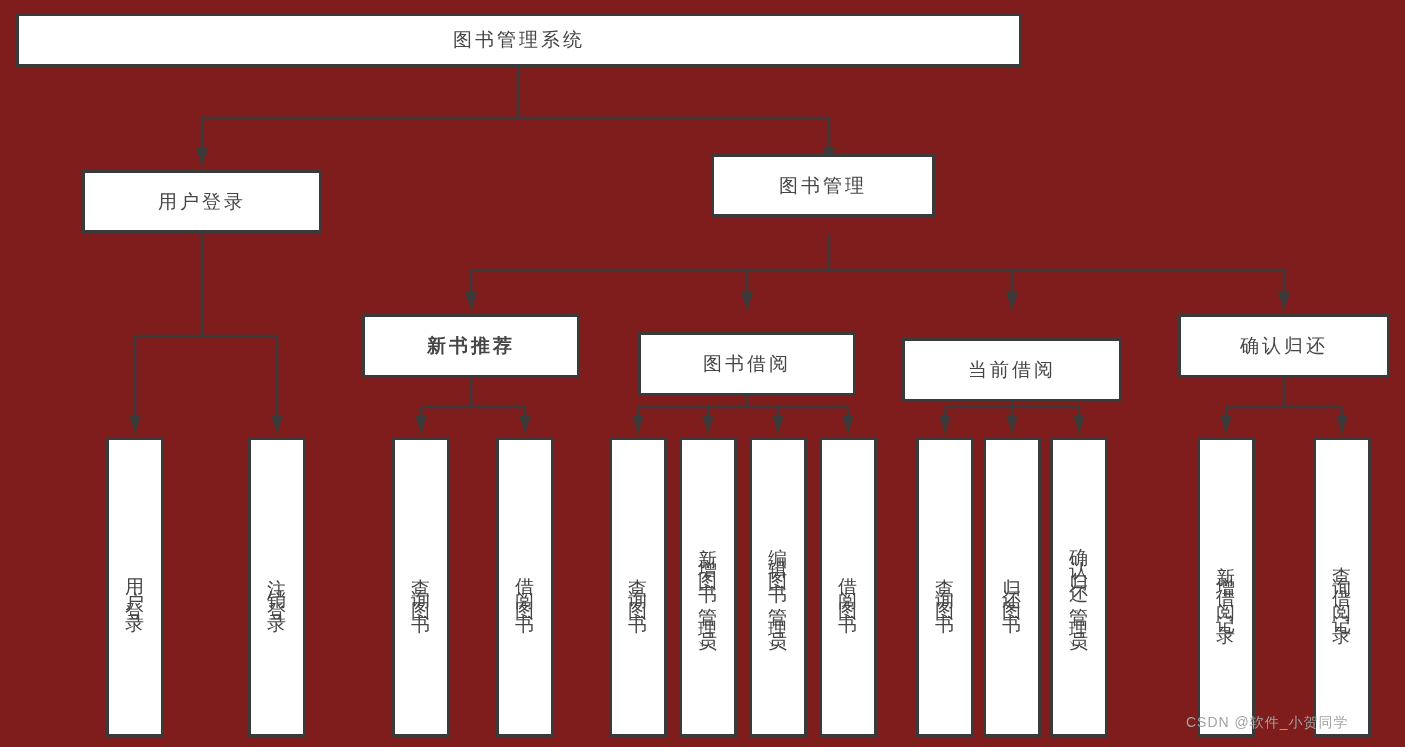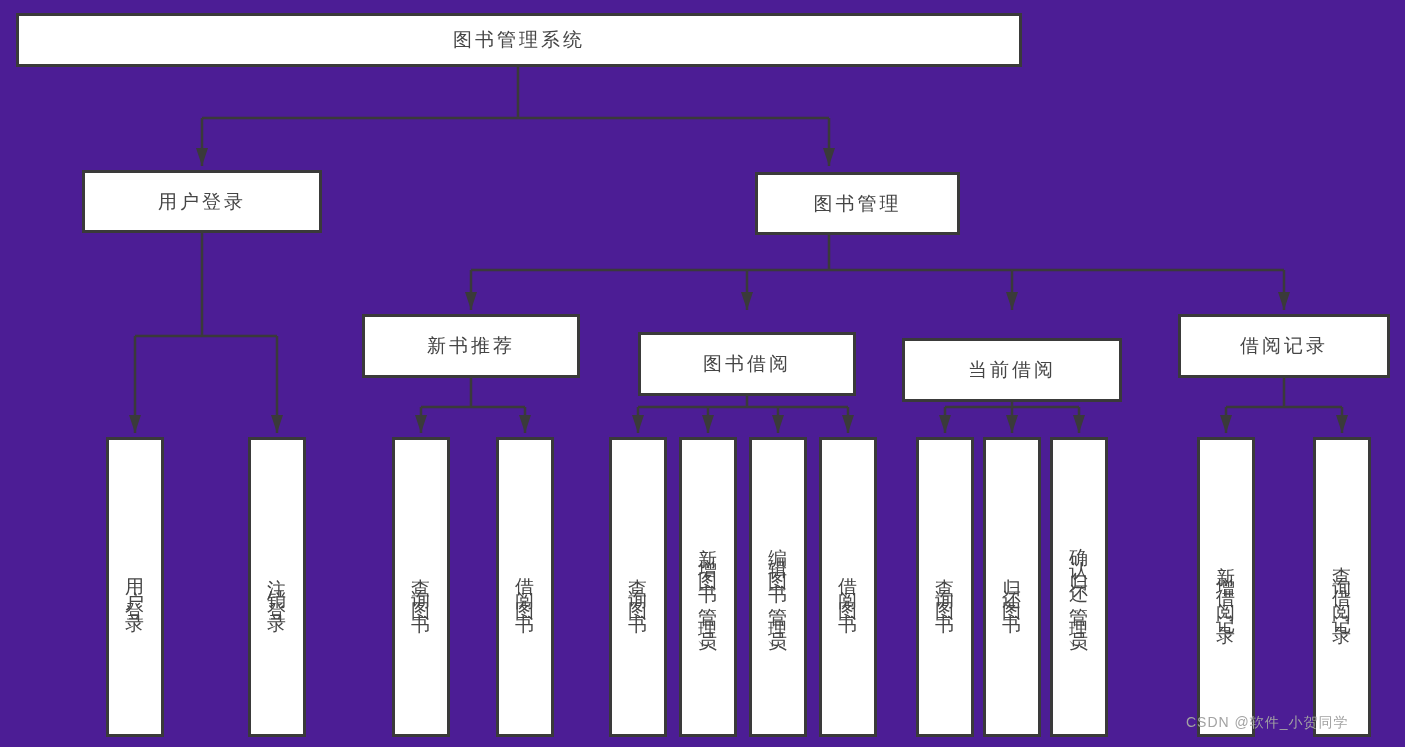--- a/index.html
+++ b/index.html
@@ -5,21 +5,21 @@
   html, body {
     margin: 0;
     padding: 0;
     background: #ffffff;
     font-family: "Liberation Sans", sans-serif;
   }
   #canvas {
     position: relative;
     width: 1405px;
     height: 747px;
-    background: #4c1d95;
+    background: #7f1d1d;
     overflow: hidden;
   }
   #wires {
     position: absolute;
     left: 0; top: 0;
     width: 1405px;
     height: 747px;
     z-index: 1;
   }
   .hnode {
@@ -108,26 +108,26 @@
       <path d="M1012 407 V433" marker-end="url(#ah)"></path>
       <path d="M1079 407 V433" marker-end="url(#ah)"></path>
       <path d="M1226 407 V433" marker-end="url(#ah)"></path>
       <path d="M1342 407 V433" marker-end="url(#ah)"></path>
     </g>
   </svg>
 
   <div class="hnode" style="left:16px; top:13px; width:1006px; height:54px;">图书管理系统</div>
 
   <div class="hnode" style="left:82px; top:170px; width:240px; height:63px;">用户登录</div>
-  <div class="hnode" style="left:711px; top:172px; width:205px; height:63px;margin-left:44px;">图书管理</div>
+  <div class="hnode" style="left:711px; top:154px; width:224px; height:63px;">图书管理</div>
 
-  <div class="hnode" style="left:362px; top:314px; width:218px; height:64px;">新书推荐</div>
+  <div class="hnode" style="left:362px; top:314px; width:218px; height:64px;font-weight:bold;">新书推荐</div>
   <div class="hnode" style="left:638px; top:332px; width:218px; height:64px;">图书借阅</div>
   <div class="hnode" style="left:902px; top:314px; width:220px; height:64px;margin-top:24px;">当前借阅</div>
-  <div class="hnode" style="left:1178px; top:314px; width:212px; height:64px;">借阅记录</div>
+  <div class="hnode" style="left:1178px; top:314px; width:212px; height:64px;">确认归还</div>
 
   <div class="leaf" style="left:106px;">
     <span class="vtext">用户登录</span>
   </div>
   <div class="leaf" style="left:248px;">
     <span class="vtext">注销登录</span>
   </div>
   <div class="leaf" style="left:392px;">
     <span class="vtext">查询图书</span>
   </div>

